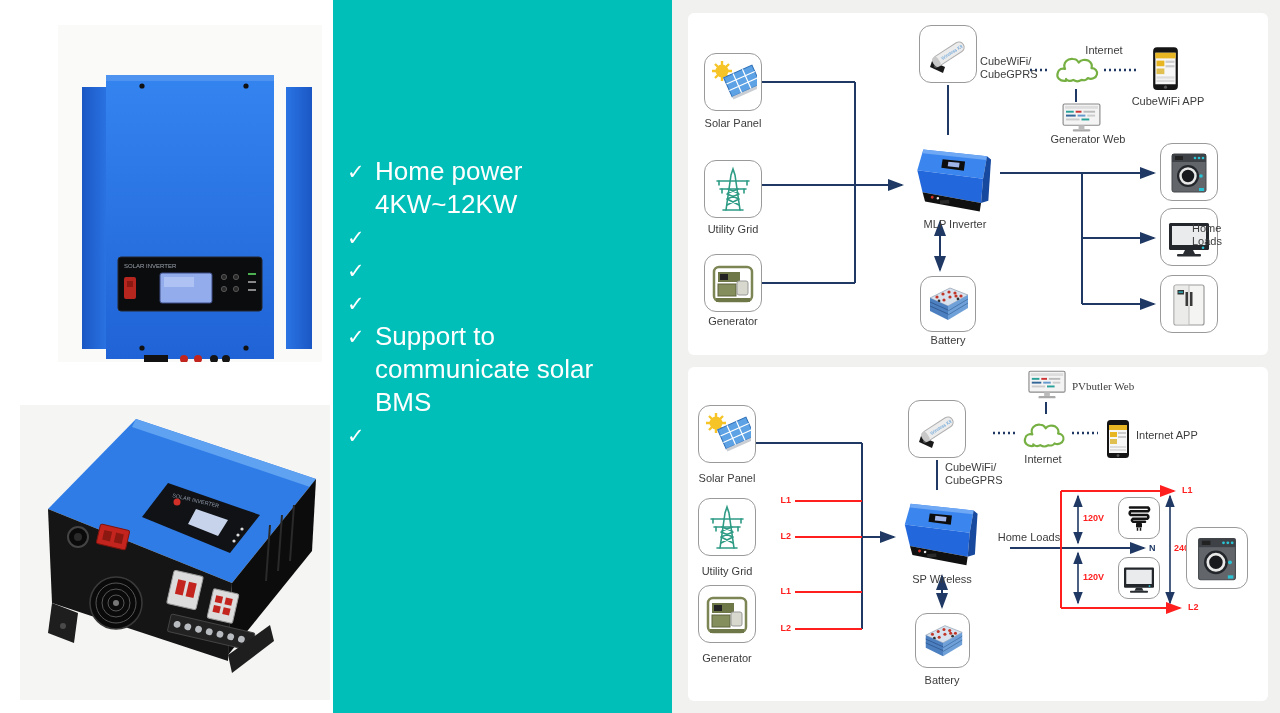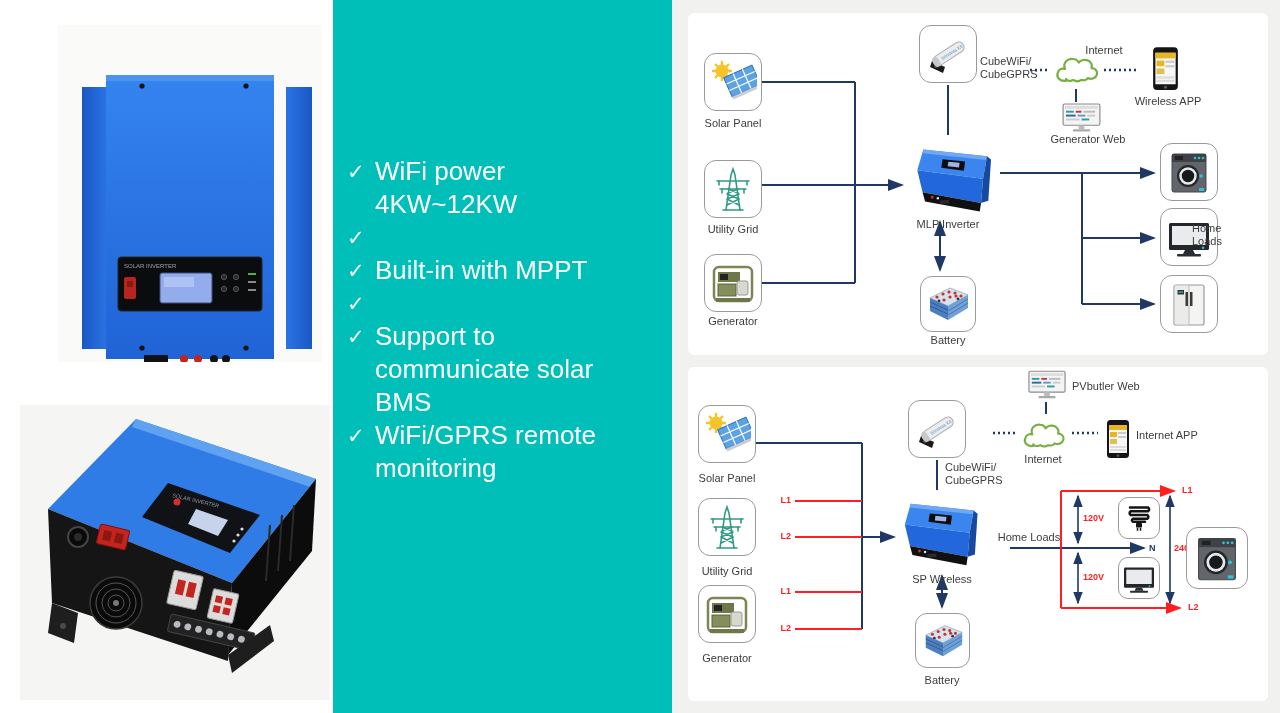--- a/index.html
+++ b/index.html
@@ -300,43 +300,40 @@
         <circle cx="43" cy="221" r="3" fill="#4A4A4A"></circle>
         <polygon points="208,250 250,220 254,236 212,268" fill="#1E1E1E"></polygon>
       </svg>
     </div>
   </section>
 
   <section class="teal" style="background:#00BFB8;">
     <ul class="feat">
       <li>
         <span class="chk">✓</span>
-        <span class="ftxt pre">WiFi power
+        <span class="ftxt pre">Home power
 4KW~12KW</span>
         </li>
       <li>
         <span class="chk">✓</span>
         </li>
       <li>
         <span class="chk">✓</span>
-        <span class="ftxt pre">Built-in with MPPT</span>
         </li>
       <li>
         <span class="chk">✓</span>
         </li>
       <li>
         <span class="chk">✓</span>
         <span class="ftxt pre">Support to
 communicate solar
 BMS</span>
         </li>
       <li>
         <span class="chk">✓</span>
-        <span class="ftxt pre">WiFi/GPRS remote
-monitoring</span>
         </li>
     </ul>
   </section>
 
   <div class="right-bg"></div>
 
   <section class="panel panel-top">
     <svg class="wires" width="580" height="342" viewBox="0 0 580 342">
       <path class="wn" d="M74 69 H167 M74 270 H167 M167 69 V270 M74 172 H167"></path>
       <line class="wn" x1="167" y1="172" x2="214" y2="172" marker-end="url(#aN)"></line>
@@ -369,21 +366,21 @@
       <svg width="48" height="48">
           <use href="#i-gen"></use>
         </svg>
       </div>
     <div class="lbl" style="left:5px;top:302px;width:80px;">Generator</div>
 
     <div class="node" style="left:222px;top:125px;">
       <svg width="90" height="78">
           <use href="#i-inv"></use>
         </svg></div>
-    <div class="lbl" style="left:220px;top:205px;width:80px;">MLP Inverter</div>
+    <div class="lbl" style="left:227px;top:205px;width:80px;">MLP Inverter</div>
 
     <div class="node ibox" style="left:231px;top:12px;">
       <svg width="48" height="48">
           <use href="#i-cube"></use>
         </svg>
       </div>
     <div class="lbl la pre" style="left:292px;top:42px;">CubeWiFi/
 CubeGPRS</div>
 
     <div class="node" style="left:364px;top:36px;">
@@ -395,21 +392,21 @@
     <div class="node" style="left:374px;top:90px;">
       <svg width="39" height="31">
           <use href="#i-mon"></use>
         </svg></div>
     <div class="lbl" style="left:356px;top:120px;width:88px;">Generator Web</div>
 
     <div class="node" style="left:464px;top:33px;">
       <svg width="27" height="45">
           <use href="#i-phone"></use>
         </svg></div>
-    <div class="lbl" style="left:440px;top:82px;width:80px;">Wireless APP</div>
+    <div class="lbl" style="left:440px;top:82px;width:80px;">CubeWiFi APP</div>
 
     <div class="node ibox" style="left:232px;top:263px;width:56px;height:56px;">
       <svg width="48" height="48">
           <use href="#i-batt"></use>
         </svg>
       </div>
     <div class="lbl" style="left:220px;top:321px;width:80px;">Battery</div>
 
     <div class="node ibox" style="left:472px;top:130px;">
       <svg width="48" height="48">
@@ -493,21 +490,21 @@
       <svg width="46" height="46">
           <use href="#i-batt"></use>
         </svg>
       </div>
     <div class="lbl" style="left:214px;top:307px;width:80px;">Battery</div>
 
     <div class="node" style="left:340px;top:3px;">
       <svg width="38" height="31">
           <use href="#i-mon"></use>
         </svg></div>
-    <div class="lbl la" style="left:384px;top:13px;">PVbutler Web</div>
+    <div class="lbl la" style="left:384px;top:13px;font-family:Liberation Serif, serif;">PVbutler Web</div>
 
     <div class="node" style="left:330px;top:48px;">
       <svg width="50" height="39">
           <use href="#i-cloud"></use>
         </svg></div>
     <div class="lbl" style="left:325px;top:86px;width:60px;">Internet</div>
 
     <div class="node" style="left:418px;top:51px;">
       <svg width="24" height="42">
           <use href="#i-phone"></use>

